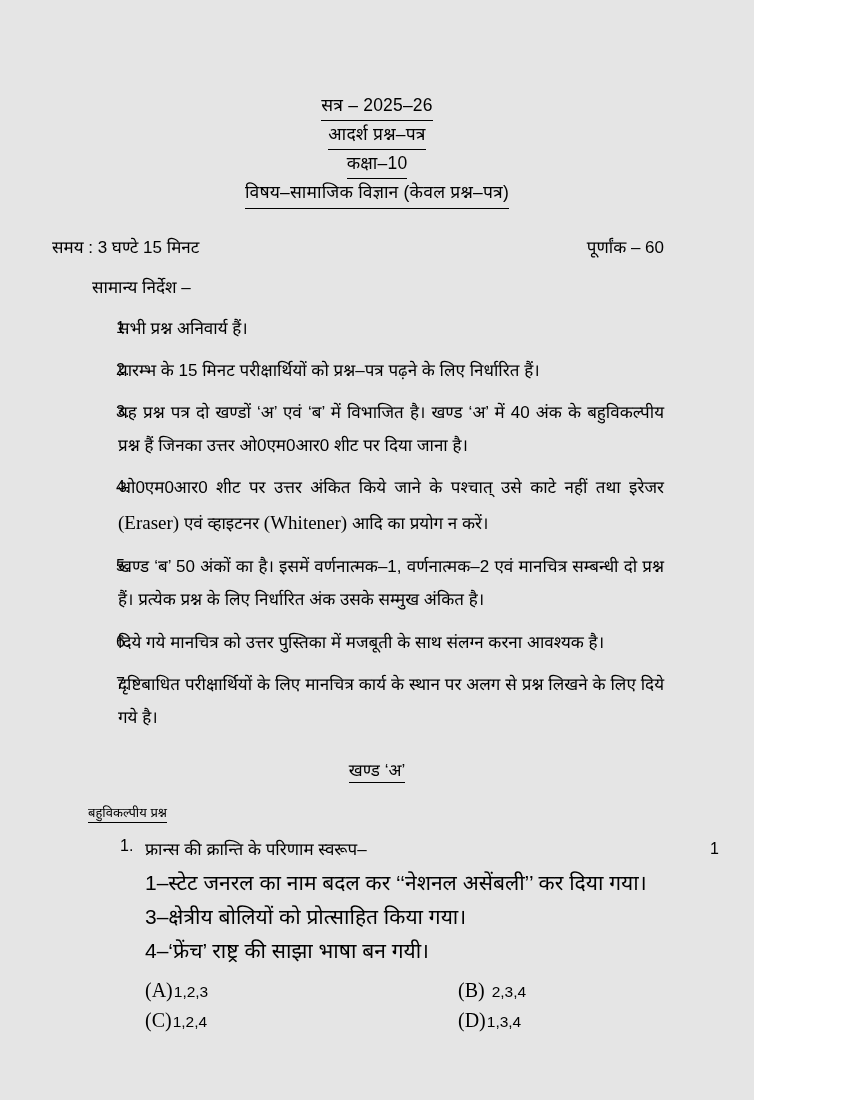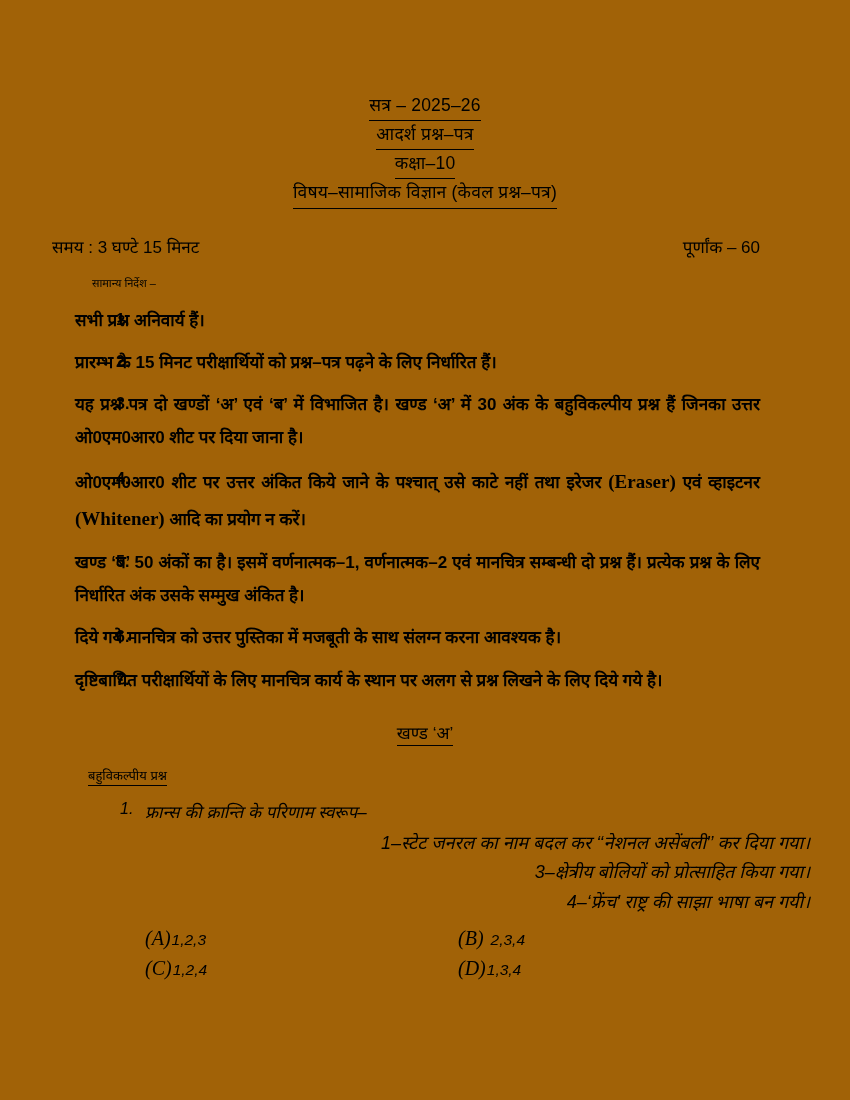--- a/index.html
+++ b/index.html
@@ -9,25 +9,25 @@
   }
   body {
     width: 850px;
     height: 1100px;
     font-family: "Liberation Sans", "DejaVu Sans", sans-serif;
     color: #000000;
     -webkit-font-smoothing: antialiased;
   }
   .page {
     position: relative;
-    width: 850px;
+    width: 754px;
     height: 1100px;
     box-sizing: border-box;
     padding: 0;
-    background: #a16207;
+    background: #e5e5e5;
     overflow: hidden;
   }
 
   
   .doc-header {
     margin-top: 92px;
     text-align: center;
     line-height: 1.55;
   }
   .doc-header .hline {
@@ -52,41 +52,40 @@
     font-size: 17px;
   }
   .meta-row .marks {
     padding-right: 0px;
   }
 
   
   .gen-head {
     margin-top: 17px;
     padding-left: 92px;
-    font-size: 11px;
+    font-size: 17px;
   }
 
   
   ol.instructions {
     margin: 14px 0 0 0;
     padding: 0;
     list-style: none;
     counter-reset: instr;
   }
   ol.instructions > li {
     position: relative;
     counter-increment: instr;
-    padding-left: 75px;
+    padding-left: 118px;
     padding-right: 90px;
     margin-bottom: 9px;
     font-size: 17px;
     line-height: 1.95;
     text-align: justify;
     text-justify: inter-word;
-    font-weight: bold;
   }
   ol.instructions > li::before {
     content: counter(instr) ".";
     position: absolute;
     left: 116px;
     top: 0;
     width: 22px;
     text-align: left;
     font-size: 16px;
   }
@@ -122,23 +121,22 @@
   ol.questions {
     margin: 14px 0 0 0;
     padding: 0;
     list-style: none;
     counter-reset: qnum;
   }
   ol.questions > li {
     position: relative;
     counter-increment: qnum;
     padding-left: 145px;
-    padding-right: 40px;
-    font-size: 17px;
-    font-style: italic;
+    padding-right: 90px;
+    font-size: 17px;
   }
   ol.questions > li::before {
     content: counter(qnum) ".";
     position: absolute;
     left: 120px;
     top: 0;
     font-size: 16px;
   }
   .q-stem-row {
     position: relative;
@@ -149,24 +147,23 @@
     right: -55px;
     top: 0;
     font-size: 16px;
   }
   ul.q-statements {
     margin: 4px 0 0 0;
     padding: 0;
     list-style: none;
   }
   ul.q-statements > li {
-    font-size: 18px;
+    font-size: 21px;
     line-height: 1.62;
     white-space: nowrap;
-    text-align: right;
   }
   .q-options {
     margin-top: 6px;
   }
   .opt-row {
     display: flex;
     line-height: 1.5;
   }
   .opt {
     display: flex;
@@ -200,21 +197,21 @@
   <div class="meta-row">
     <div class="time">समय : 3 घण्टे 15 मिनट</div>
     <div class="marks">पूर्णांक – 60</div>
   </div>
 
   <div class="gen-head">सामान्य निर्देश –</div>
 
   <ol class="instructions">
     <li>सभी प्रश्न अनिवार्य हैं।</li>
     <li>प्रारम्भ के 15 मिनट परीक्षार्थियों को प्रश्न–पत्र पढ़ने के लिए निर्धारित हैं।</li>
-    <li>यह प्रश्न पत्र दो खण्डों ‘अ’ एवं ‘ब’ में विभाजित है। खण्ड ‘अ’ में 30 अंक के बहुविकल्पीय प्रश्न हैं जिनका उत्तर ओ0एम0आर0 शीट पर दिया जाना है।</li>
+    <li>यह प्रश्न पत्र दो खण्डों ‘अ’ एवं ‘ब’ में विभाजित है। खण्ड ‘अ’ में 40 अंक के बहुविकल्पीय प्रश्न हैं जिनका उत्तर ओ0एम0आर0 शीट पर दिया जाना है।</li>
     <li><span>ओ0एम0आर0 शीट पर उत्तर अंकित किये जाने के पश्चात् उसे काटे नहीं तथा इरेजर </span><span class="serifword">(Eraser)</span><span> एवं व्हाइटनर </span><span class="serifword">(Whitener)</span><span> आदि का प्रयोग न करें।</span></li>
     <li>खण्ड ‘ब’ 50 अंकों का है। इसमें वर्णनात्मक–1, वर्णनात्मक–2 एवं मानचित्र सम्बन्धी दो प्रश्न हैं। प्रत्येक प्रश्न के लिए निर्धारित अंक उसके सम्मुख अंकित है।</li>
     <li>दिये गये मानचित्र को उत्तर पुस्तिका में मजबूती के साथ संलग्न करना आवश्यक है।</li>
     <li>दृष्टिबाधित परीक्षार्थियों के लिए मानचित्र कार्य के स्थान पर अलग से प्रश्न लिखने के लिए दिये गये है।</li>
   </ol>
 
   <div class="section-head"><span class="ul">खण्ड ‘अ’</span></div>
 
   <div class="subsection-head"><span class="ul">बहुविकल्पीय प्रश्न</span></div>
 

